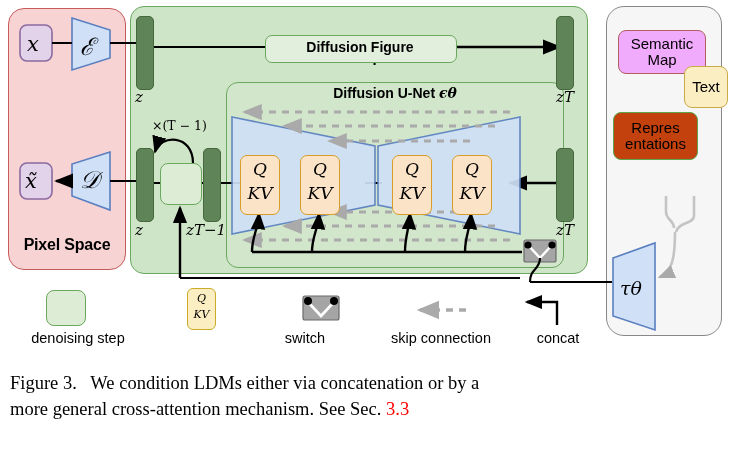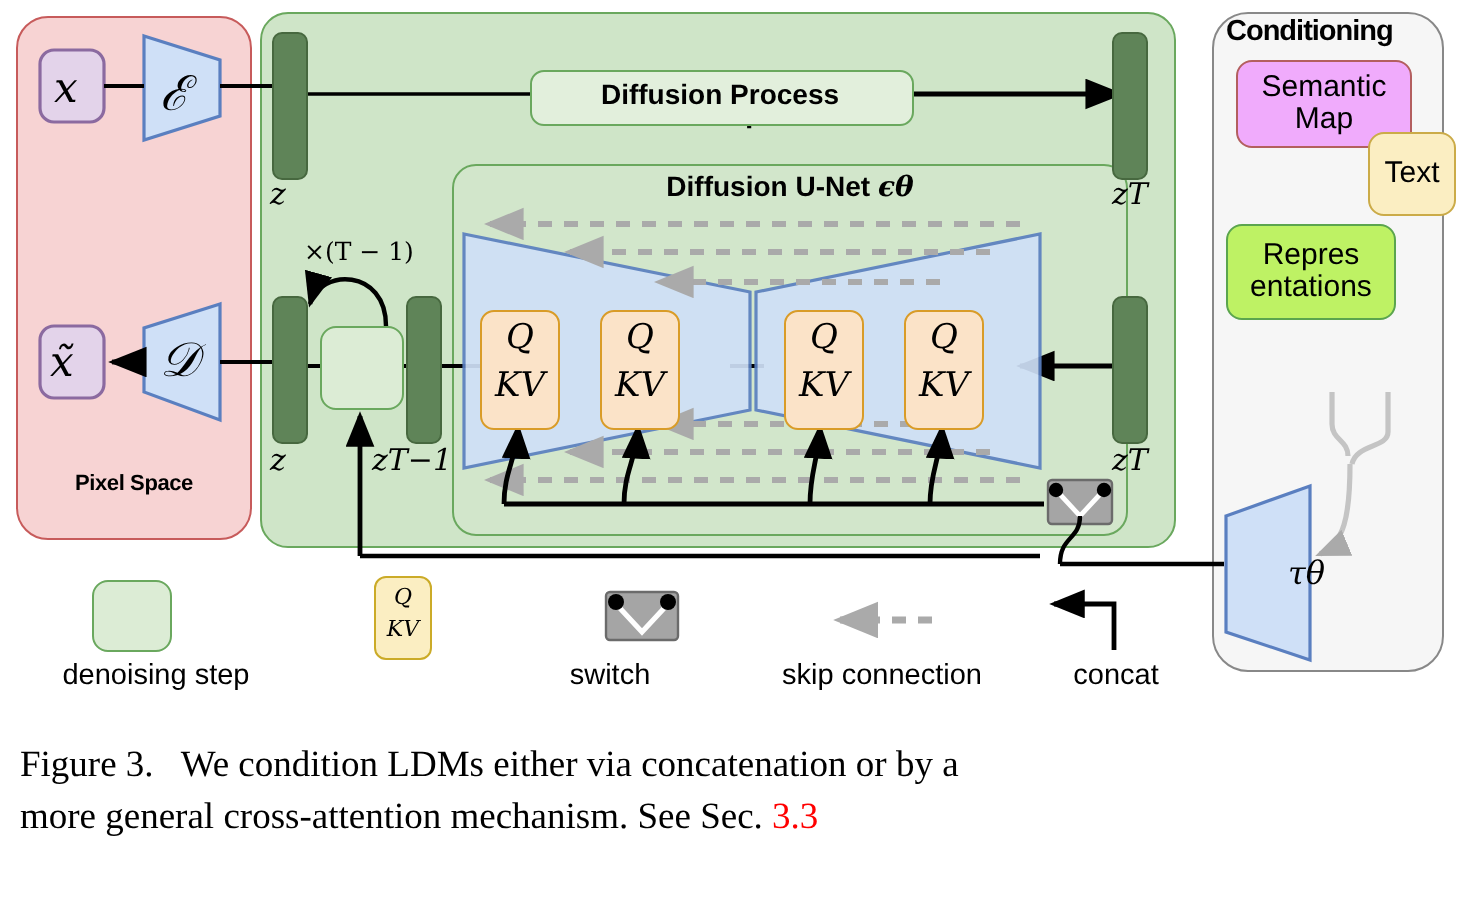--- a/index.html
+++ b/index.html
@@ -7,21 +7,21 @@
        font-family:"Liberation Sans",sans-serif;color:#000;}
   #fig{position:absolute;left:0;top:0;width:729px;height:360px;}
   svg.layer{position:absolute;left:0;top:0;width:729px;height:360px;overflow:visible;}
 
   .panel{position:absolute;box-sizing:border-box;}
 
   
   #pixel-space{left:8px;top:8px;width:118px;height:262px;
       background:#f7d3d3;border:1.6px solid #c75b5b;border-radius:16px;}
   #pixel-space-label{position:absolute;left:10px;top:236px;width:114px;
-      text-align:center;font-size:11px;font-weight:bold;letter-spacing:-0.2px;}
+      text-align:center;font-size:16px;font-weight:bold;letter-spacing:-0.2px;}
 
   
   #latent-space{left:130px;top:6px;width:458px;height:268px;
       background:#cfe5c8;border:1.6px solid #6aa85e;border-radius:14px;}
   #latent-space-label{position:absolute;left:140px;top:6px;width:440px;text-align:center;
       font-size:15px;font-weight:bold;margin-top:42px;}
   #diffusion-box{position:absolute;left:265px;top:35px;width:190px;height:26px;
       background:#e2efdc;border:1.5px solid #6aa85e;border-radius:7px;}
   #diffusion-label{position:absolute;left:265px;top:39px;width:190px;text-align:center;
       font-size:14px;font-weight:bold;}
@@ -39,21 +39,21 @@
       padding-left:5px;font-size:14.5px;font-weight:bold;letter-spacing:-0.5px;box-sizing:border-box;}
 
   .cbox{position:absolute;box-sizing:border-box;display:flex;align-items:center;
         justify-content:center;text-align:center;line-height:1.04;
         font-size:15px;border-radius:8px;}
   #cond-semantic{left:618px;top:30px;width:88px;height:44px;
         background:#f0abfc;border:1.6px solid #b35f5f;}
   #cond-text{left:684px;top:66px;width:44px;height:42px;
         background:#fbeec2;border:1.6px solid #cbab48;}
   #cond-repr{left:613px;top:112px;width:85px;height:48px;
-        background:#bef264;border:1.6px solid #5ba54e;}
+        background:#c2410c;border:1.6px solid #5ba54e;}
   #cond-images{left:643px;top:155px;width:72px;height:33px;
         background:#9b8aa8;border:1.6px solid #6d5a7d;}
 
   
   .zbar{position:absolute;background:#5f8458;border:1.4px solid #47683f;border-radius:5px;}
   #zbar-left-top{left:136px;top:16px;width:16px;height:72px;}
   #zbar-left-bot{left:136px;top:148px;width:16px;height:72px;}
   #zbar-mid{left:203px;top:148px;width:16px;height:72px;}
   #zbar-right-top{left:556px;top:16px;width:16px;height:72px;}
   #zbar-right-bot{left:556px;top:148px;width:16px;height:72px;}
@@ -195,21 +195,21 @@
 
   <div id="pixel-space-label">Pixel Space</div>
 
   <div class="mathlab" style="left:27px;top:32px;font-size:21px;">x</div>
   <div class="mathlab" style="left:25px;top:169px;font-size:21px;">x̃</div>
   <div class="mathlab" style="left:80px;top:29px;font-size:24px;">ℰ</div>
   <div class="mathlab" style="left:80px;top:166px;font-size:24px;">𝒟</div>
 
   <div id="latent-space-label">Latent Space</div>
   <div id="diffusion-box"></div>
-  <div id="diffusion-label">Diffusion Process</div>
+  <div id="diffusion-label">Diffusion Figure</div>
 
   <div class="zbar" id="zbar-left-top"></div>
   <div class="zbar" id="zbar-left-bot"></div>
   <div class="zbar" id="zbar-mid"></div>
   <div class="zbar" id="zbar-right-top"></div>
   <div class="zbar" id="zbar-right-bot"></div>
 
   <div class="mathlab" style="left:135px;top:88px;">z</div>
   <div class="mathlab" style="left:135px;top:221px;">z</div>
   <div class="mathlab" style="left:186px;top:221px;">zT−1</div>
@@ -234,38 +234,37 @@
   </div>
   <div class="qkv" style="left:392px;top:155px;">
     <div class="q">Q</div>
     <div class="kv">KV</div>
   </div>
   <div class="qkv" style="left:452px;top:155px;">
     <div class="q">Q</div>
     <div class="kv">KV</div>
   </div>
 
-  <div id="conditioning-label">Conditioning</div>
 
   <div class="cbox" id="cond-semantic">
     <div>
       <div>Semantic</div>
       <div>Map</div>
     </div>
   </div>
   <div class="cbox" id="cond-text">
     <div>Text</div>
   </div>
   <div class="cbox" id="cond-repr">
     <div>
       <div>Repres</div>
       <div>entations</div>
     </div>
   </div>
-  <div class="mathlab" style="left:620px;top:277px;font-size:16px;margin-left:24px;">τθ</div>
+  <div class="mathlab" style="left:620px;top:277px;font-size:19px;">τθ</div>
 
   <div id="legend-denoise-icon"></div>
   <div class="legend-item" style="left:8px;top:330px;width:140px;">denoising step</div>
 
   <div id="legend-cross-icon">
     <div class="q">Q</div>
     <div class="kv">KV</div>
   </div>
 
   <div class="legend-item" style="left:265px;top:330px;width:80px;">switch</div>

